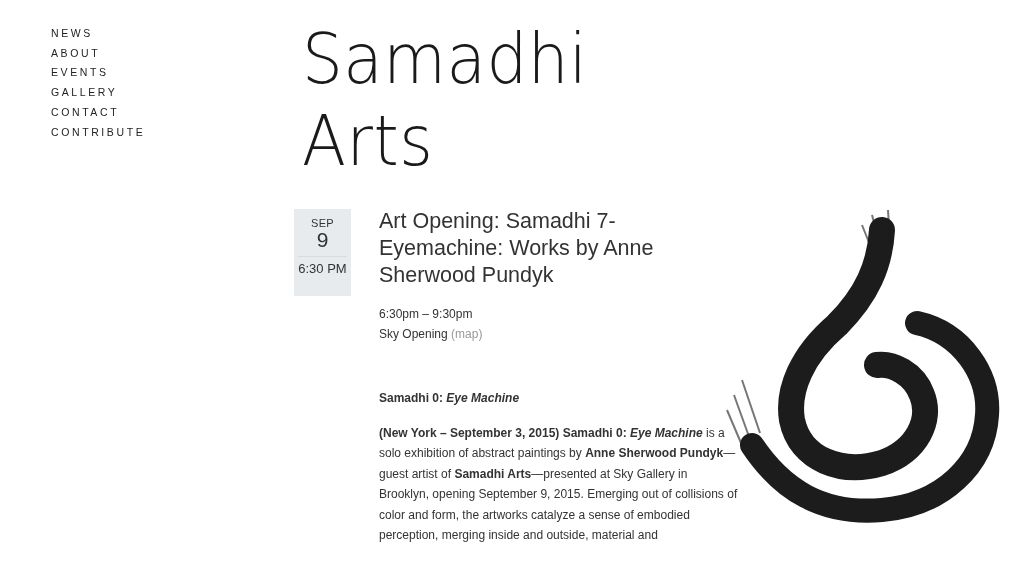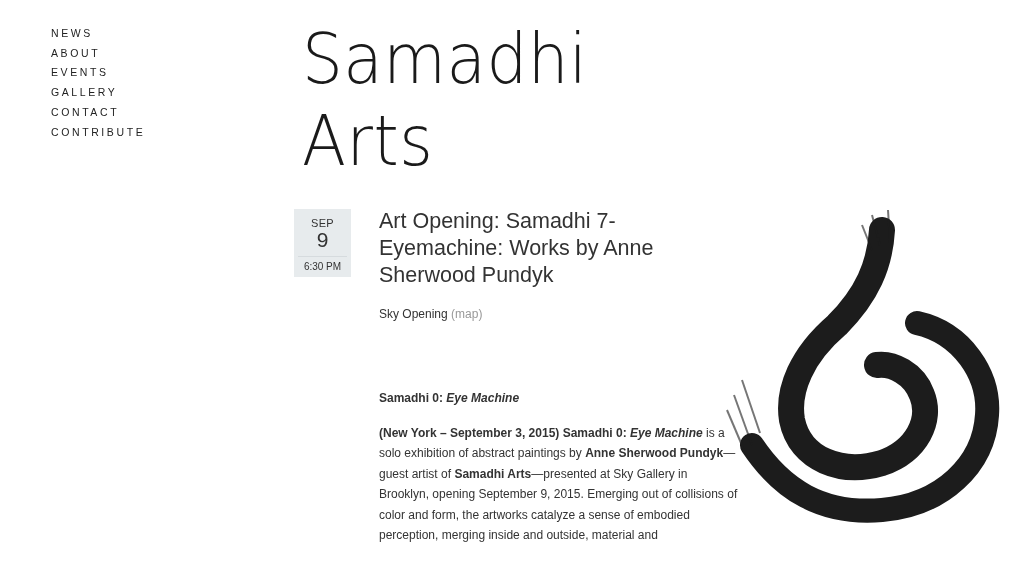--- a/index.html
+++ b/index.html
@@ -1,25 +1,25 @@
 <!DOCTYPE html>
 <html><head>
 <meta charset="utf-8">
 <style>
   html, body { margin: 0; padding: 0; background: #ffffff; }
   body { width: 1024px; height: 569px; overflow: hidden; position: relative; font-family: "DejaVu Sans", sans-serif; color: #333; }
   .nav { position: absolute; left: 14px; top: 24px; }
   .nav a { display: block; font-family: "Liberation Sans", sans-serif; font-size: 10.5px; letter-spacing: 2.6px; color: #222; text-decoration: none; line-height: 19.7px; padding-left: 37px; }
   .site-title { position: absolute; left: 302px; top: 18px; width: 430px; font-family: "DejaVu Sans", sans-serif; font-weight: 200; font-size: 70px; color: #222; letter-spacing: 0.5px; -webkit-text-stroke: 0; }
   .site-title span { display: inline-block; transform: scaleX(0.92); transform-origin: left; font-weight: 100; color: #1a1a1a; }
-  .date-badge { position: absolute; left: 294px; top: 209px; width: 57px; height: 68px; background: #e7ebed; text-align: center; font-family: "Liberation Sans", sans-serif; color: #333; }
+  .date-badge { position: absolute; left: 294px; top: 209px; width: 57px; height: 87px; background: #e7ebed; text-align: center; font-family: "Liberation Sans", sans-serif; color: #333; }
   .date-badge .month { font-size: 11px; padding-top: 8px; letter-spacing: 0.3px; }
   .date-badge .day { font-size: 21px; line-height: 22px; margin-top: 0px; }
   .date-badge .divider { height: 1px; background: #d6dbde; margin: 5px 4px 0 4px; }
-  .date-badge .time { font-size: 10px; margin-top: 4px; }
+  .date-badge .time { font-size: 13px; margin-top: 4px; }
   .event-title { position: absolute; left: 379px; top: 208px; width: 330px; font-family: "Liberation Sans", sans-serif; font-weight: 300; font-size: 21.5px; line-height: 27px; color: #333; }
   .meta { position: absolute; left: 379px; top: 304px; font-family: "Liberation Sans", sans-serif; font-size: 12px; line-height: 20px; color: #333; }
   .meta .map { color: #999; }
   .body { position: absolute; left: 379px; top: 388px; width: 360px; font-family: "Liberation Sans", sans-serif; font-size: 12px; color: #333; }
   .body p { margin: 0 0 14px 0; line-height: 20.5px; }
   .body p.lead { margin-bottom: 0; }
   .artwork { position: absolute; left: 722px; top: 205px; width: 290px; height: 325px; }
 </style>
 </head>
 <body>
@@ -38,20 +38,21 @@
 <div class="date-badge">
   <div class="month">SEP</div>
   <div class="day">9</div>
   <div class="divider"></div>
   <div class="time">6:30 PM</div>
 </div>
 
 <h1 class="event-title" style="margin:0;">Art Opening: Samadhi 7-Eyemachine: Works by Anne Sherwood Pundyk</h1>
 
 <div class="meta">
+  <div>6:30pm – 9:30pm</div>
   <div>
     <span>Sky Opening</span>
     <a href="#" class="map" style="text-decoration:none;">(map)</a>
   </div>
 </div>
 
 <div class="body">
   <p><b>Samadhi 0: </b><b><i>Eye Machine</i></b></p>
   <p class="lead"><b>(New York – September 3, 2015) Samadhi 0: </b><b><i>Eye Machine</i></b><span> is a solo exhibition of abstract paintings by </span><b>Anne Sherwood Pundyk</b><span>—guest artist of </span><b>Samadhi Arts</b><span>—presented at Sky Gallery in Brooklyn, opening September 9, 2015. Emerging out of collisions of color and form, the artworks catalyze a sense of embodied perception, merging inside and outside, material and</span></p>
 </div>

